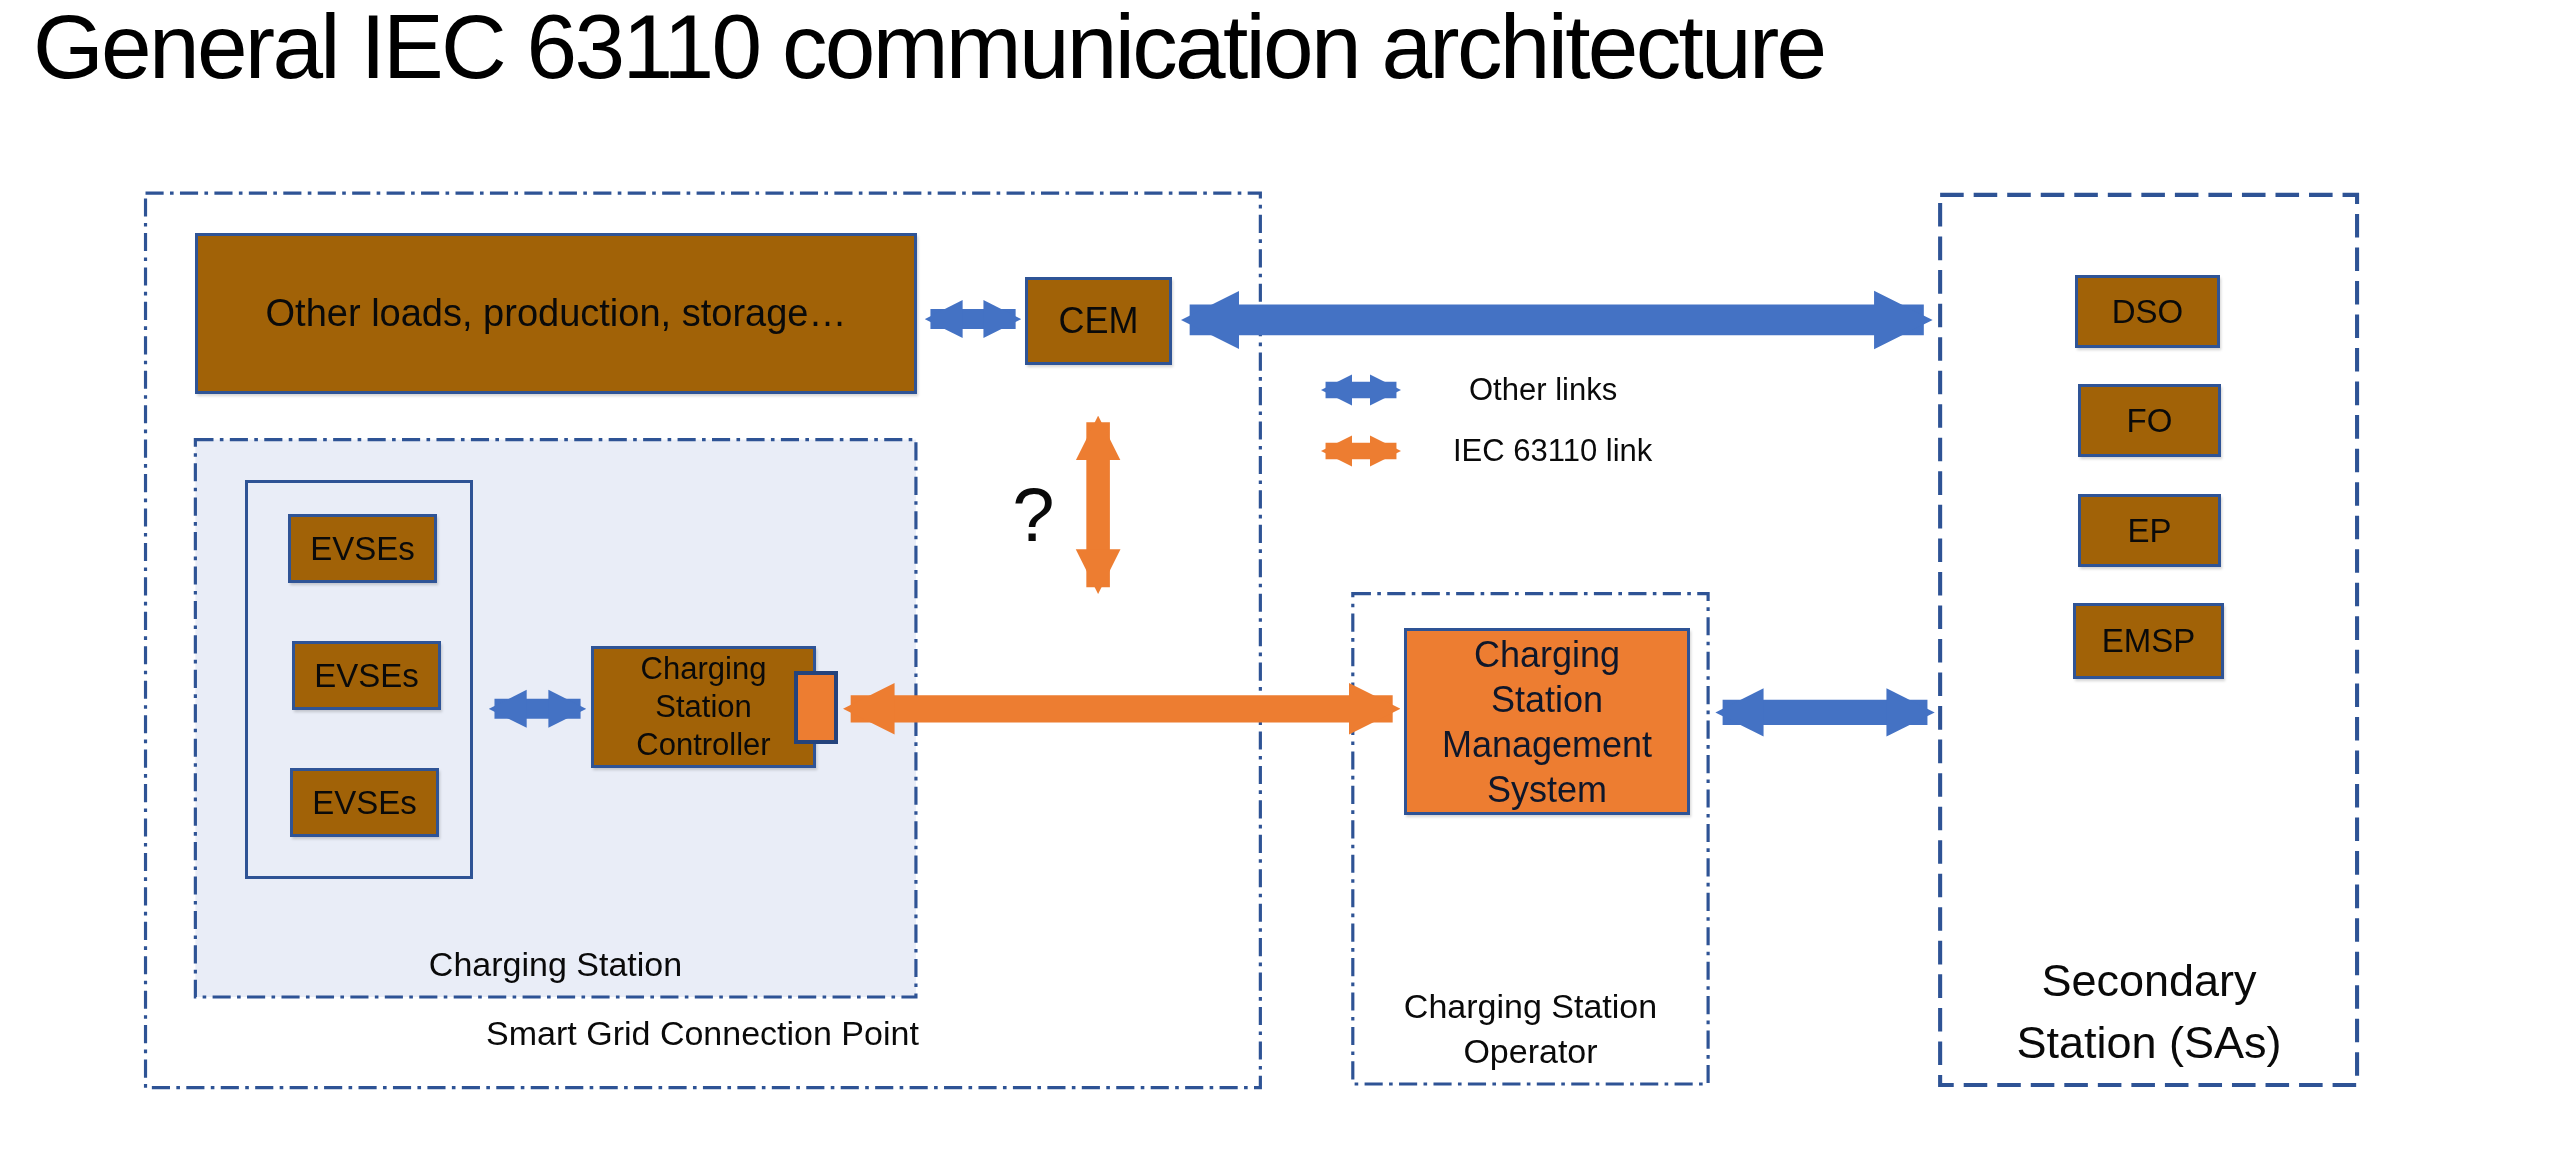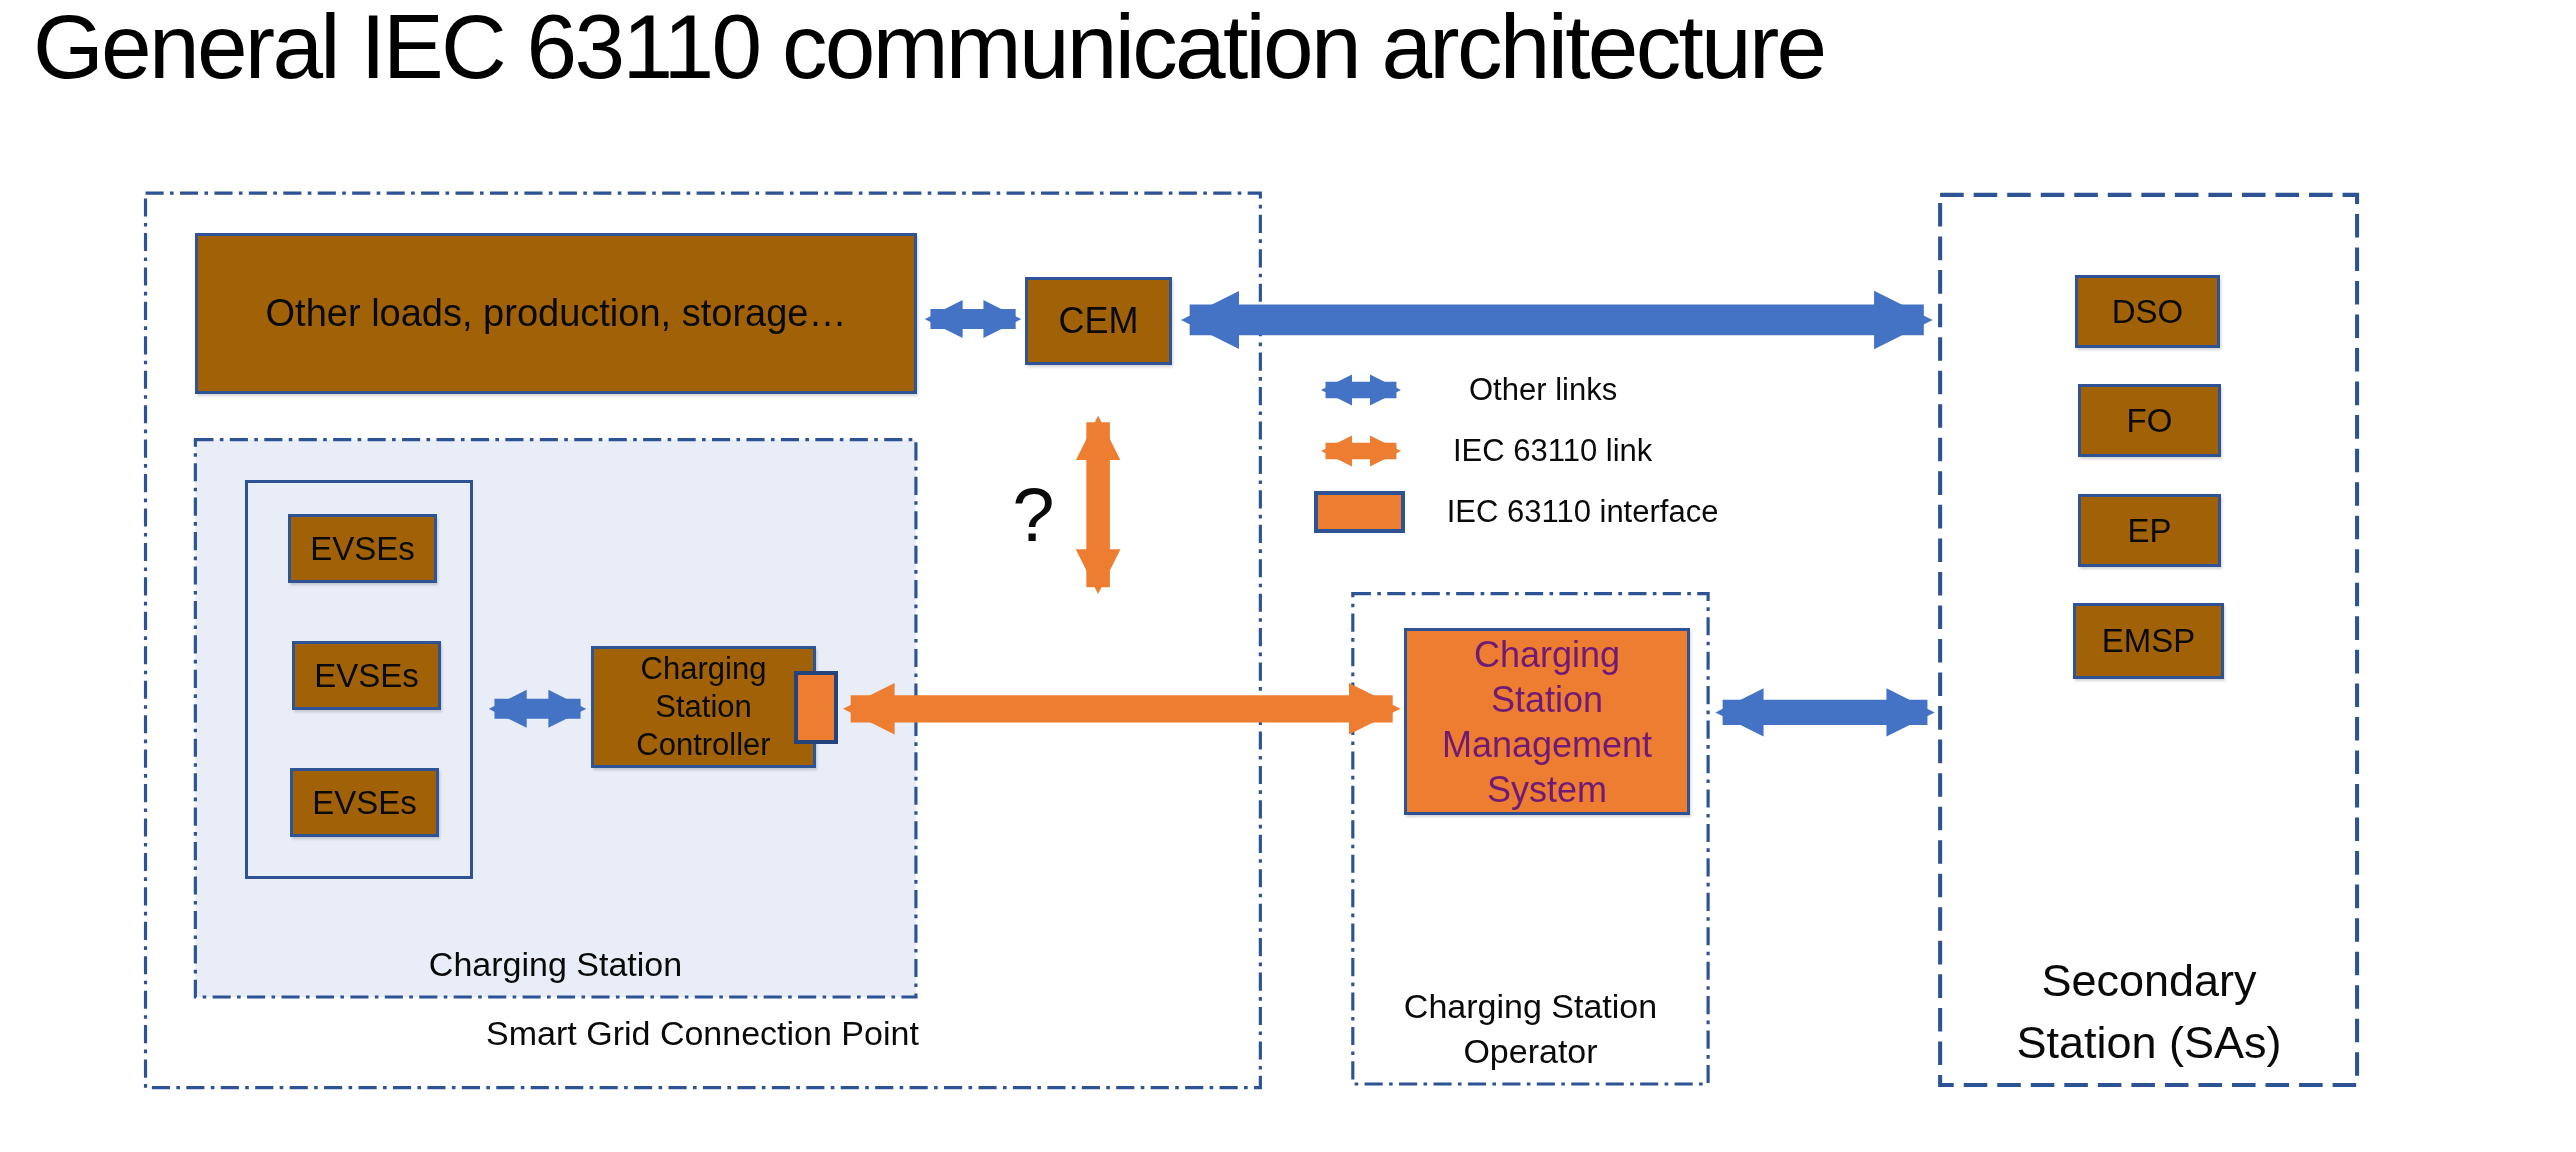--- a/index.html
+++ b/index.html
@@ -2,21 +2,21 @@
 <html style="font-size:14.5px"><head>
 <meta charset="utf-8">
 <style>
   html,body{margin:0;padding:0;background:#ffffff;}
   body{font-family:"Liberation Sans",sans-serif;color:#000;}
   #canvas{position:relative;width:2576px;height:1152px;background:#fff;overflow:hidden;}
   #bg{position:absolute;left:0;top:0;width:2576px;height:1152px;}
   .abs{position:absolute;box-sizing:border-box;}
   .title{left:33px;top:-5.4px;width:2539px;font-size:91px;font-weight:400;letter-spacing:-2.7px;color:#000;white-space:nowrap;}
   .bluebox{background:#a16207;border:3.6px solid #2F5496;display:flex;align-items:center;justify-content:center;text-align:center;color:#0a0a0a;box-shadow:1.8px 2.7px 2.7px rgba(0,0,0,0.18);}
-  .orangebox{background:#ED7D31;border:3.6px solid #2E5395;display:flex;align-items:center;justify-content:center;text-align:center;color:#701a75;box-shadow:1.8px 2.7px 2.7px rgba(0,0,0,0.18);}
+  .orangebox{background:#ED7D31;border:3.6px solid #2E5395;display:flex;align-items:center;justify-content:center;text-align:center;color:#0f172a;box-shadow:1.8px 2.7px 2.7px rgba(0,0,0,0.18);}
   .evse-frame{border:3.6px solid #2E5395;background:transparent;}
   .lbl{color:#0a0a0a;text-align:center;}
   .legend-row{position:absolute;display:flex;align-items:center;}
   .legend-row .txt{margin-left:42px;font-size:31px;color:#0a0a0a;white-space:nowrap;}
 </style>
 </head>
 <body>
 
 <div id="canvas">
 
@@ -95,24 +95,20 @@
       <line x1="16" y1="22" x2="94" y2="22" stroke="#4472C4" stroke-width="18" marker-start="url(#mB)" marker-end="url(#mB)"></line>
     </svg>
     <span class="txt">Other links</span>
   </div>
   <div class="legend-row" style="left:1311px;top:431px;">
     <svg width="100" height="40" viewBox="0 0 110 44">
       <line x1="16" y1="22" x2="94" y2="22" stroke="#ED7D31" stroke-width="18" marker-start="url(#mO)" marker-end="url(#mO)"></line>
     </svg>
     <span class="txt">IEC 63110 link</span>
   </div>
-  <div class="legend-row" style="left:1311px;top:491px;">
-    <div style="width:91px;height:42px;background:#ED7D31;border:4.5px solid #2E5395;box-sizing:border-box;margin-left:2.7px;"></div>
-    <span class="txt">IEC 63110 interface</span>
-  </div>
 
   <div class="abs lbl" style="left:195px;top:945px;width:721px;font-size:34px;">Charging Station</div>
   <div class="abs lbl" style="left:145px;top:1014px;width:1115px;font-size:34px;">Smart Grid Connection Point</div>
   <div class="abs lbl" style="left:1381px;top:984px;width:299px;font-size:34px;line-height:1.32;">Charging Station Operator</div>
   <div class="abs lbl" style="left:2004px;top:950px;width:290px;font-size:45px;line-height:1.38;">Secondary Station (SAs)</div>
 
 </div>
 
 
 </body></html>

